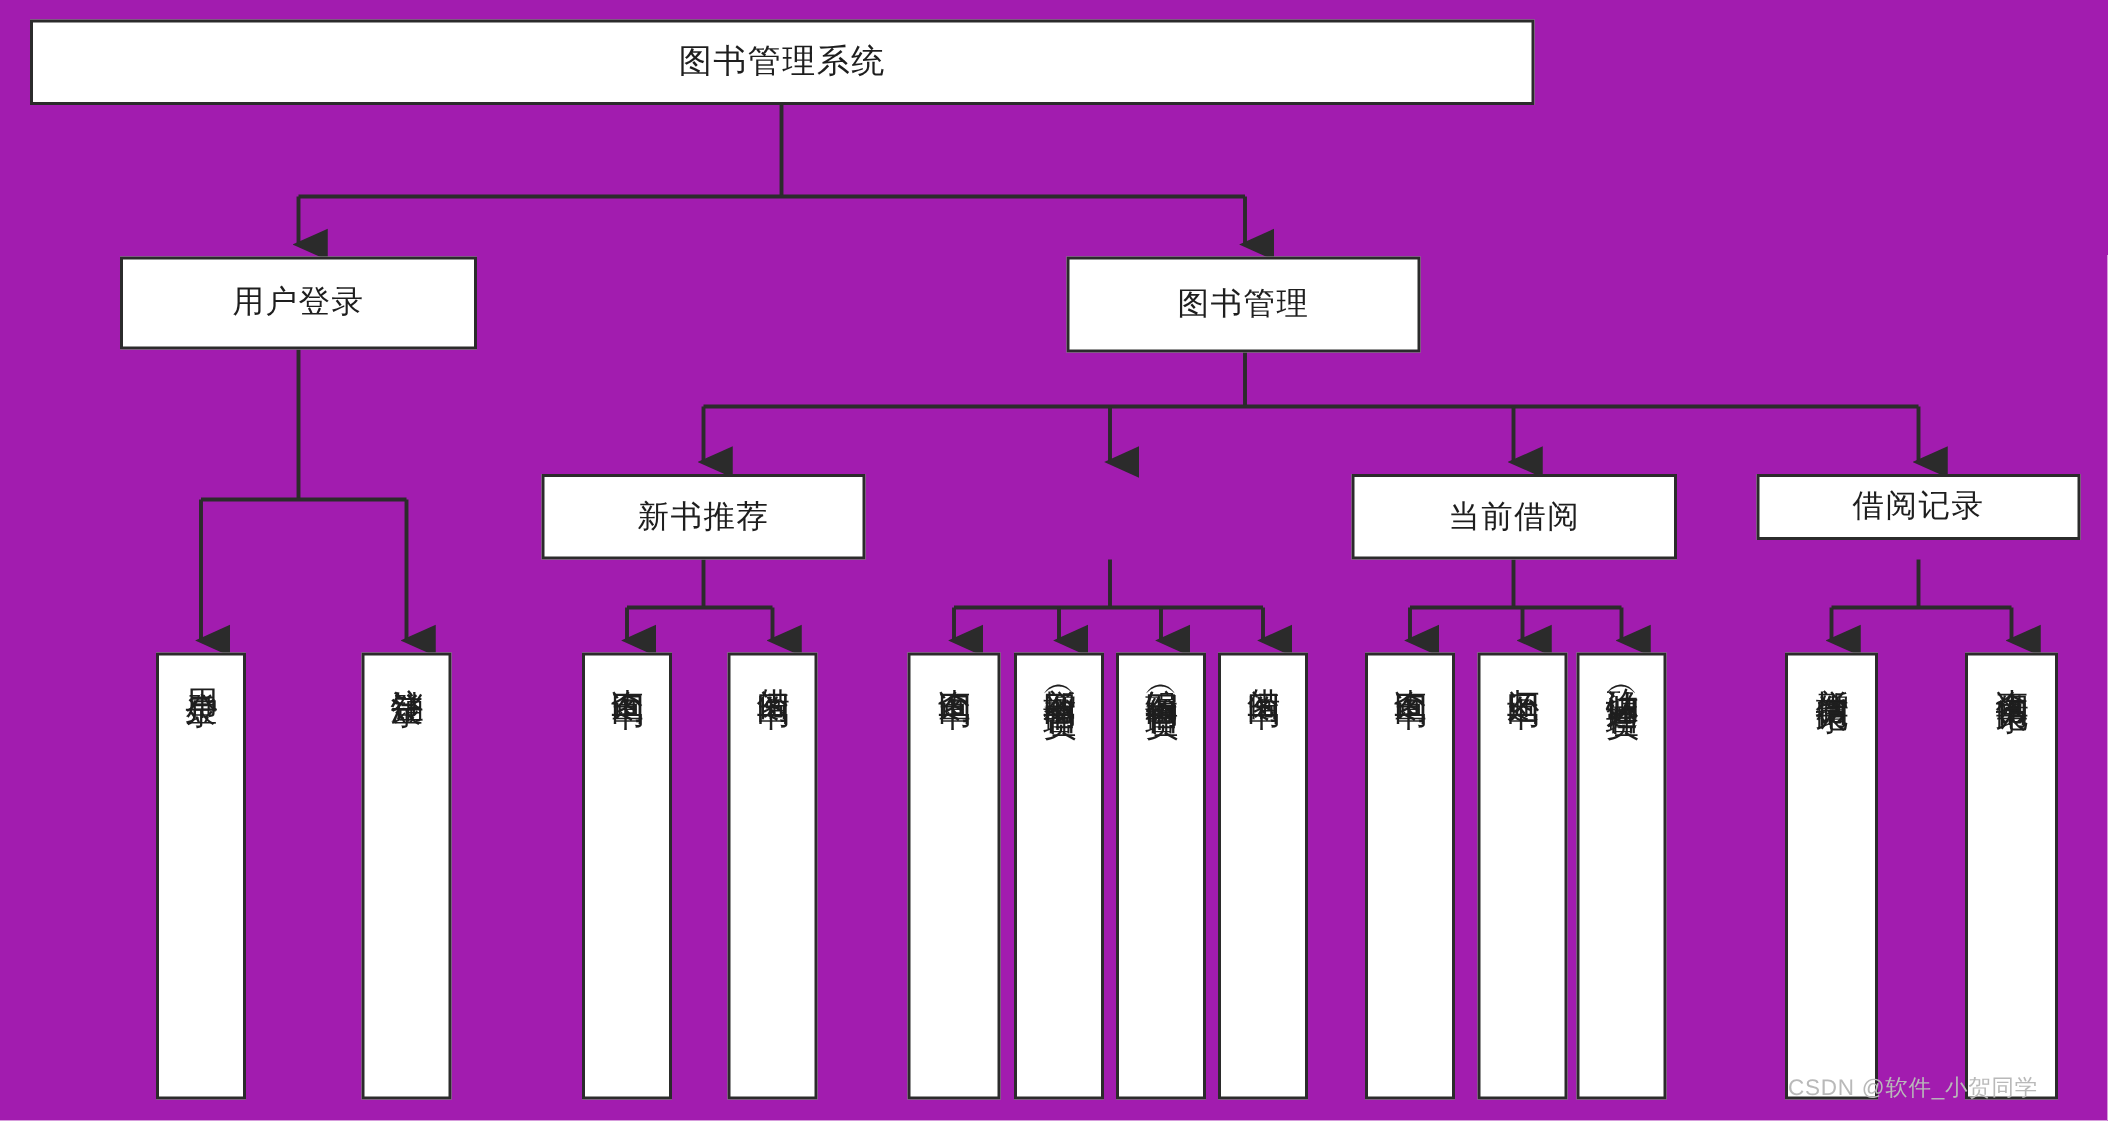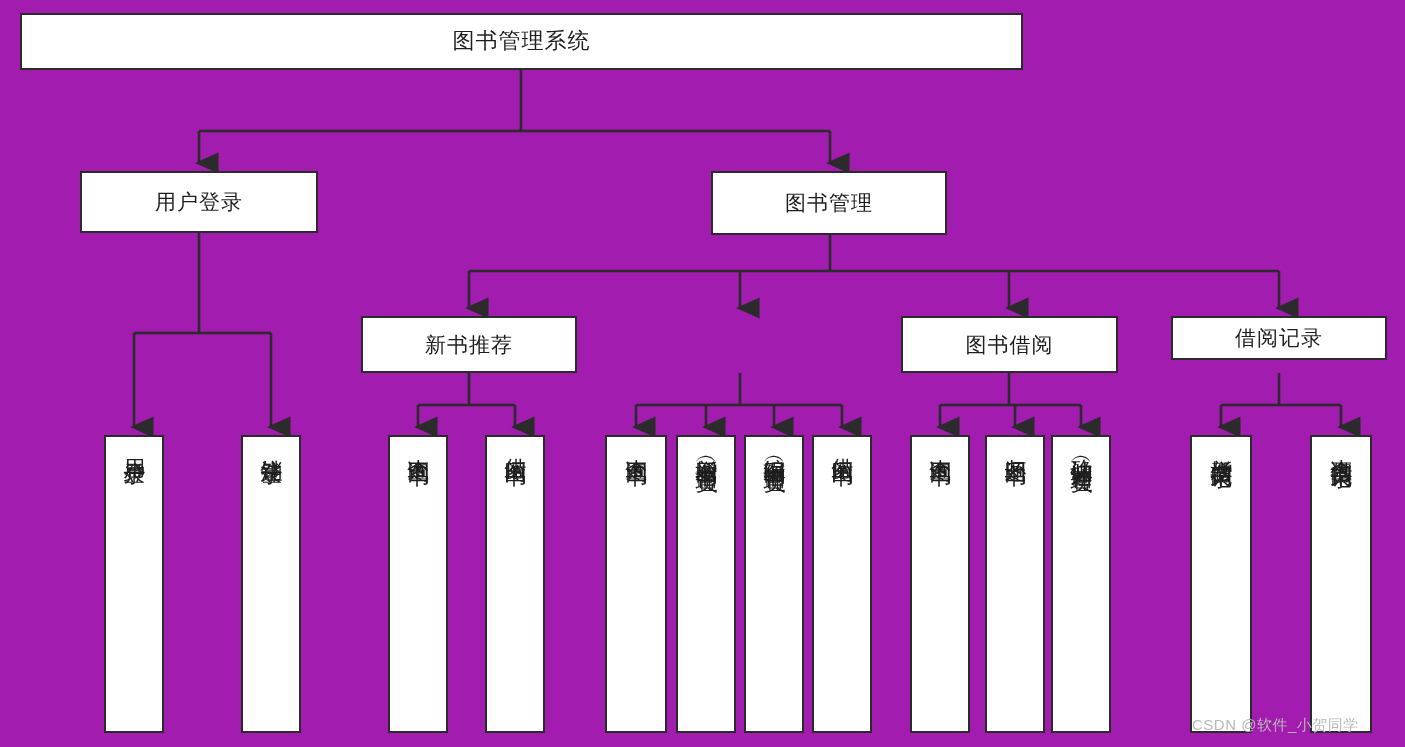--- a/index.html
+++ b/index.html
@@ -131,21 +131,21 @@
     <span class="label">用户登录</span>
   </div>
   <div class="node" style="left:711px; top:171px; width:236px; height:64px;">
     <span class="label">图书管理</span>
   </div>
 
   <div class="node" style="left:361px; top:316px; width:216px; height:57px;">
     <span class="label">新书推荐</span>
   </div>
   <div class="node" style="left:901px; top:316px; width:217px; height:57px;">
-    <span class="label">图书借阅</span>
+    <span class="label">当前借阅</span>
   </div>
   <div class="node" style="left:1171px; top:316px; width:216px; height:44px;">
     <span class="label">借阅记录</span>
   </div>
 
   <div class="node leaf" style="left:104px; top:435px; width:60px; height:298px;">
     <span class="label">用户登录</span>
   </div>
   <div class="node leaf" style="left:241px; top:435px; width:60px; height:298px;">
     <span class="label">注销登录</span>

